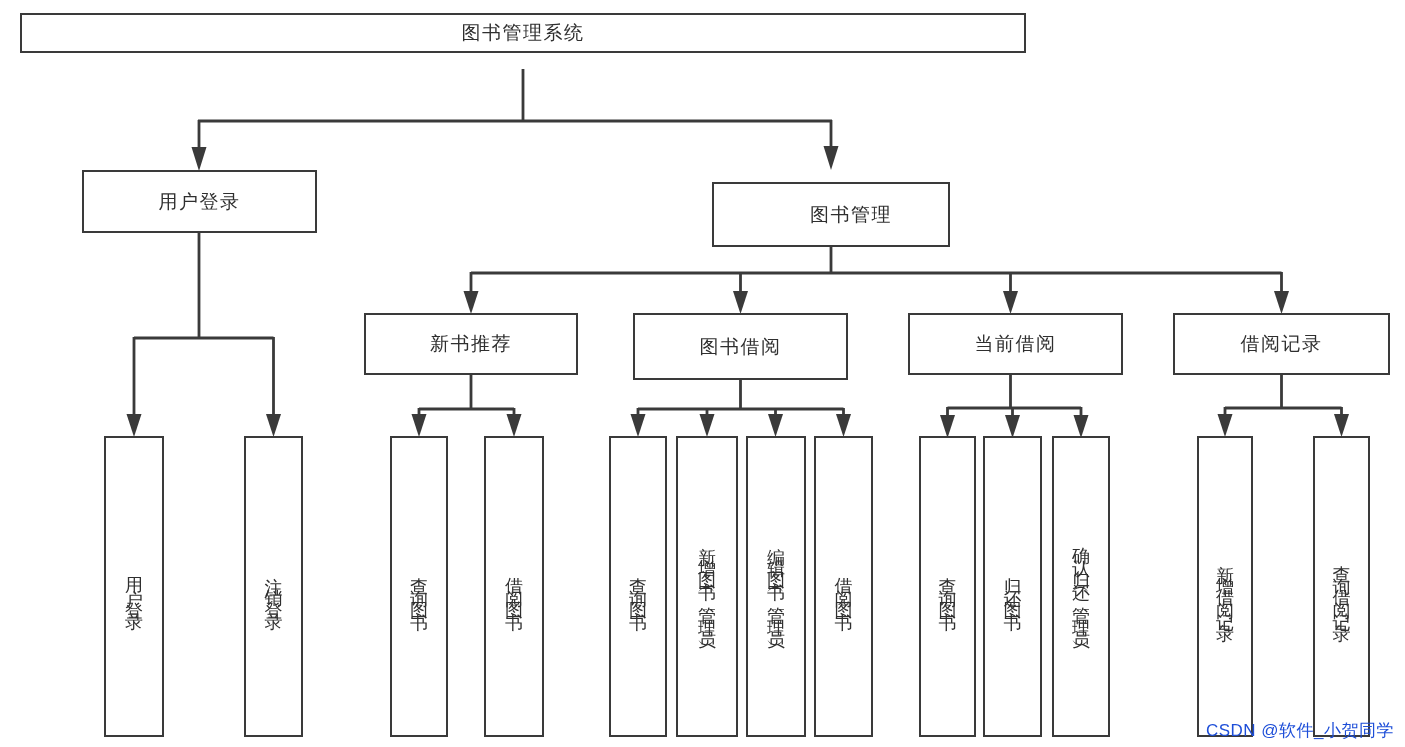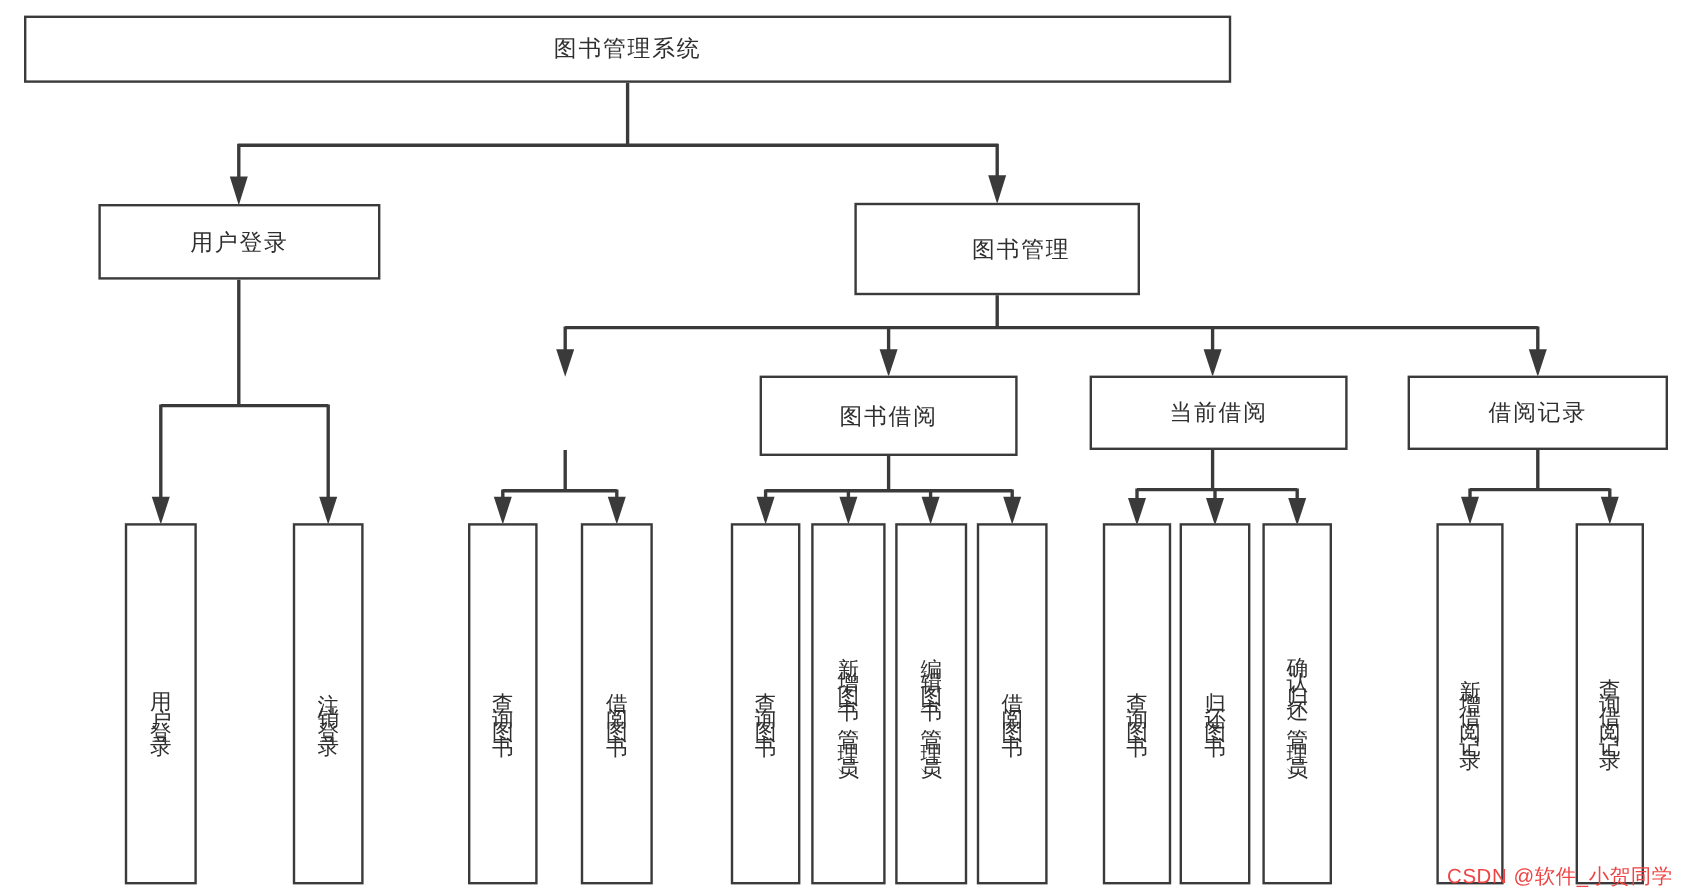--- a/index.html
+++ b/index.html
@@ -49,21 +49,21 @@
     color: #2f2f2f;
     white-space: nowrap;
   }
   .wire { stroke: #3a3a3a; stroke-width: 2.8; fill: none; }
   .head { fill: #3a3a3a; stroke: none; }
   #watermark {
     position: absolute;
     top: 719px;
     right: 11px;
     font-size: 17px;
-    color: #ef4444;
+    color: #1d4ed8;
     letter-spacing: 0.5px;
     z-index: 3;
   }
 </style>
 </head>
 <body>
 
 <div id="stage">
 
   <svg id="wires" viewBox="0 0 1405 747" xmlns="http://www.w3.org/2000/svg">
@@ -102,31 +102,34 @@
       <polygon class="head" points="1005,415 1020,415 1012.5,438"></polygon>
       <polygon class="head" points="1073.5,415 1088.5,415 1081,438"></polygon>
     </g>
     <g>
       <path class="wire" d="M1281.5,375 V408 M1225,408 H1341.5 M1225,407 V416 M1341.5,407 V416"></path>
       <polygon class="head" points="1217.5,414 1232.5,414 1225,437"></polygon>
       <polygon class="head" points="1334,414 1349,414 1341.5,437"></polygon>
     </g>
   </svg>
 
-  <div class="hbox" style="left:20px; top:13px; width:1006px; height:56px;justify-content:center;">
+  <div class="hbox" style="left:20px; top:13px; width:1006px; height:40px;justify-content:center;">
     <span>图书管理系统</span>
   </div>
 
   <div class="hbox" style="left:82px; top:170px; width:235px; height:63px;">
     <span>用户登录</span>
   </div>
-  <div class="hbox" style="left:712px; top:169px; width:238px; height:77px;padding-left:40px;">
+  <div class="hbox" style="left:712px; top:182px; width:238px; height:65px;padding-left:40px;">
     <span>图书管理</span>
   </div>
 
+  <div class="hbox" style="left:364px; top:313px; width:214px; height:62px;">
+    <span>新书推荐</span>
+  </div>
   <div class="hbox" style="left:633px; top:313px; width:215px; height:67px;">
     <span>图书借阅</span>
   </div>
   <div class="hbox" style="left:908px; top:313px; width:215px; height:62px;">
     <span>当前借阅</span>
   </div>
   <div class="hbox" style="left:1173px; top:313px; width:217px; height:62px;">
     <span>借阅记录</span>
   </div>
 

